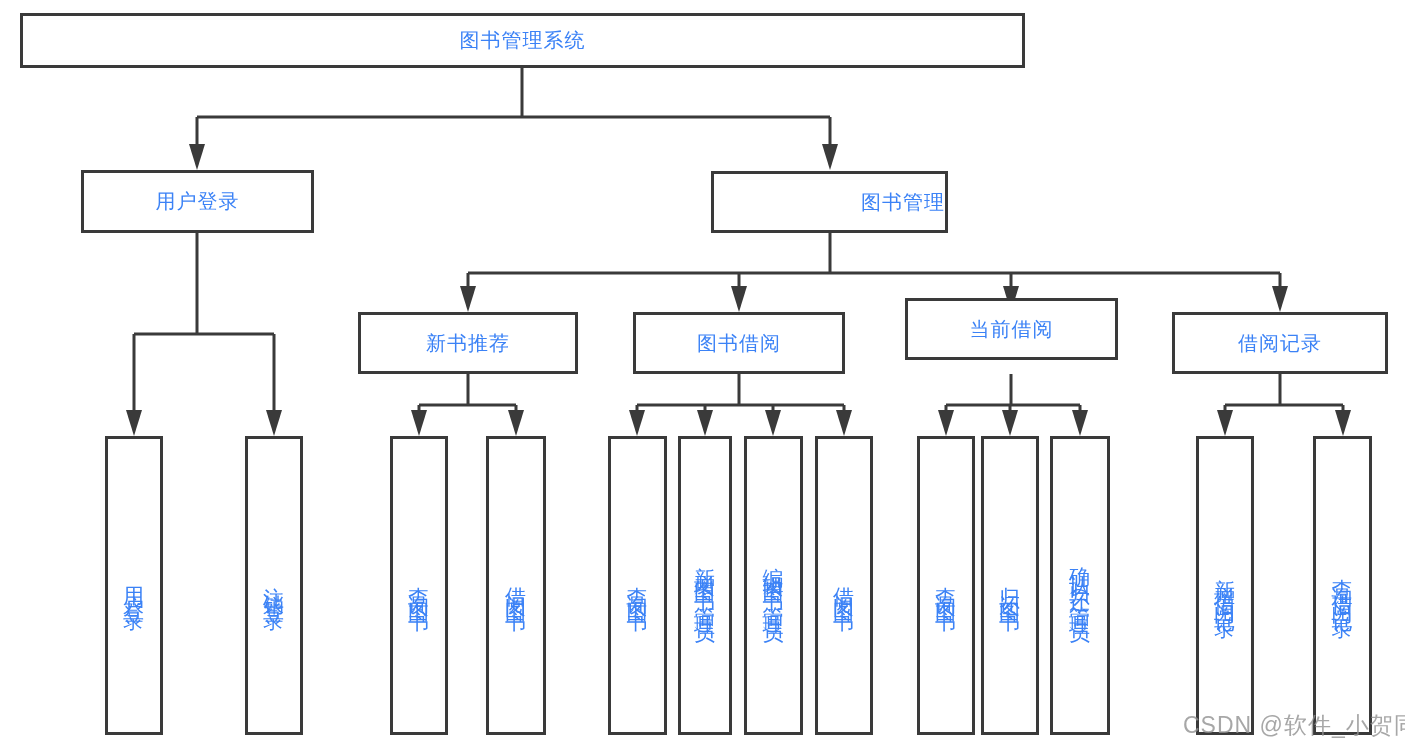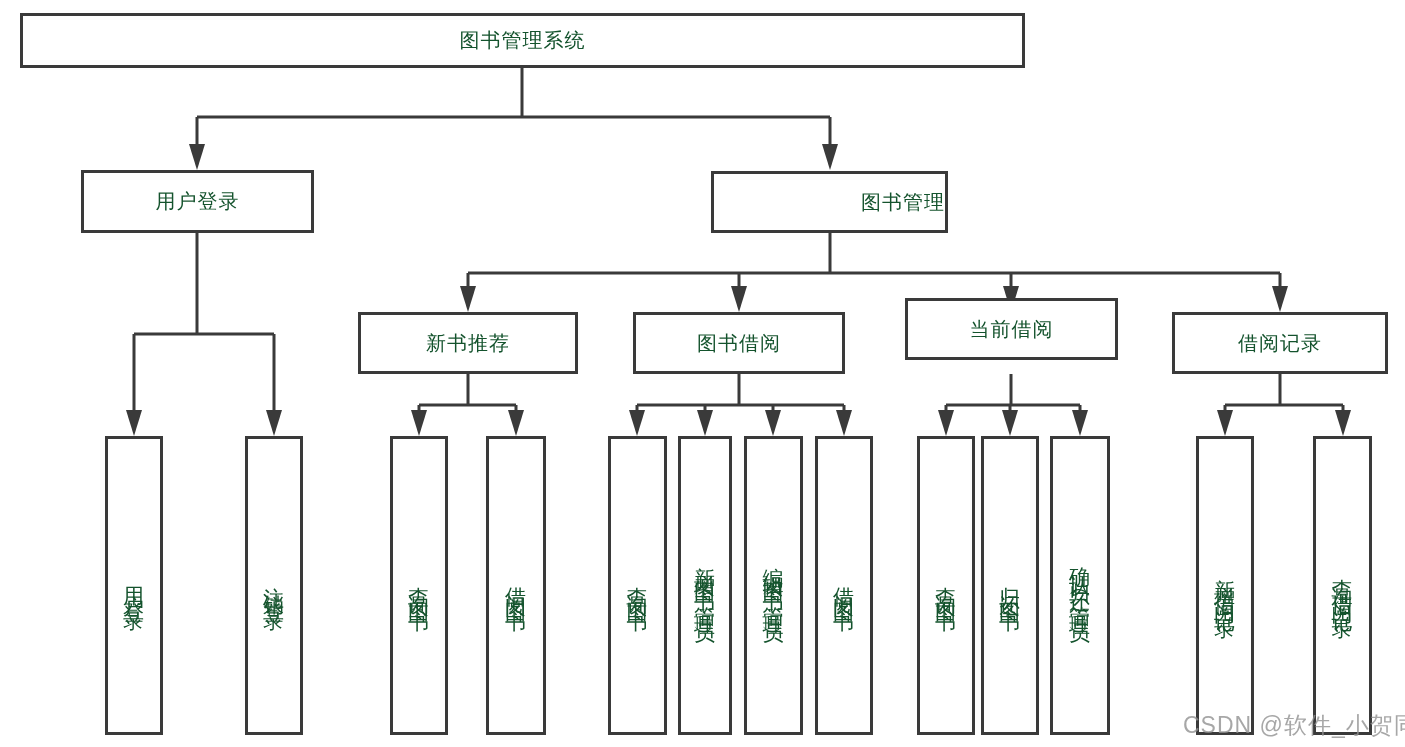--- a/index.html
+++ b/index.html
@@ -10,21 +10,21 @@
     font-family:"Liberation Sans", sans-serif;
     overflow:hidden;
   }
   .wires{position:absolute;left:0;top:0;z-index:1;}
   .node{
     position:absolute;
     box-sizing:border-box;
     border:3px solid #3a3a3a;
     background:#ffffff;
     display:flex;align-items:center;justify-content:center;
-    color:#14532d;
+    color:#3b82f6;
     z-index:2;
   }
   .hbox{font-size:20px;letter-spacing:1px;}
   .root{font-size:20px;}
   .vbox span{
     writing-mode:vertical-rl;
     letter-spacing:8px;
     font-size:21px;
     line-height:1;
     white-space:nowrap;

